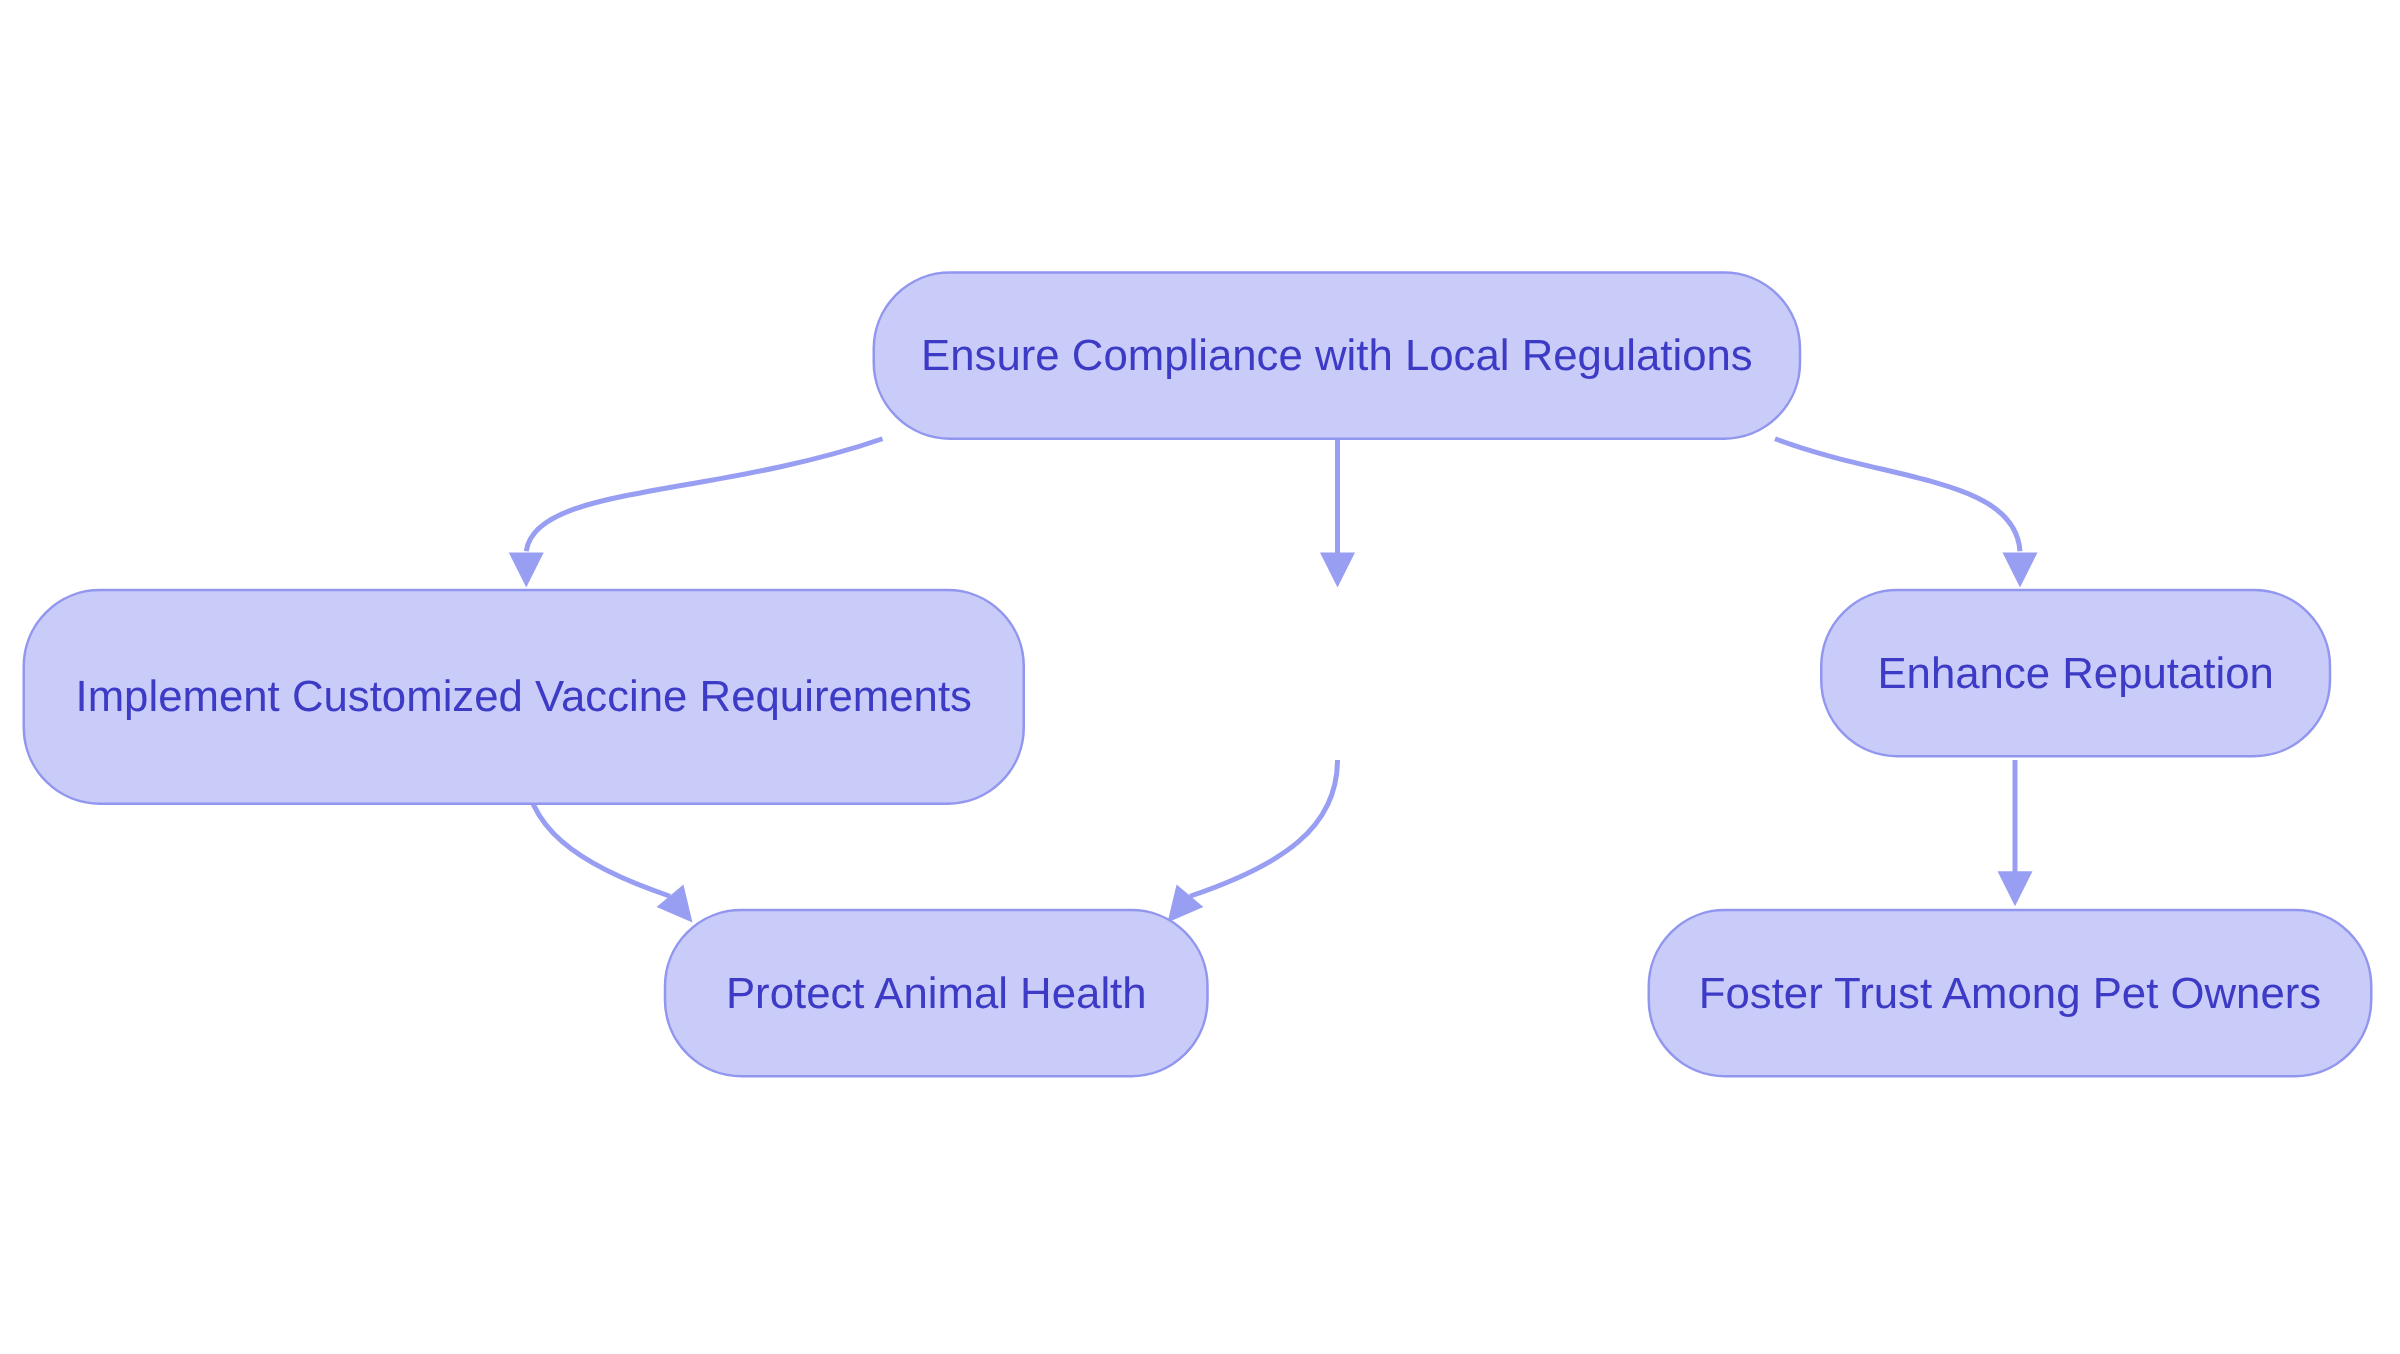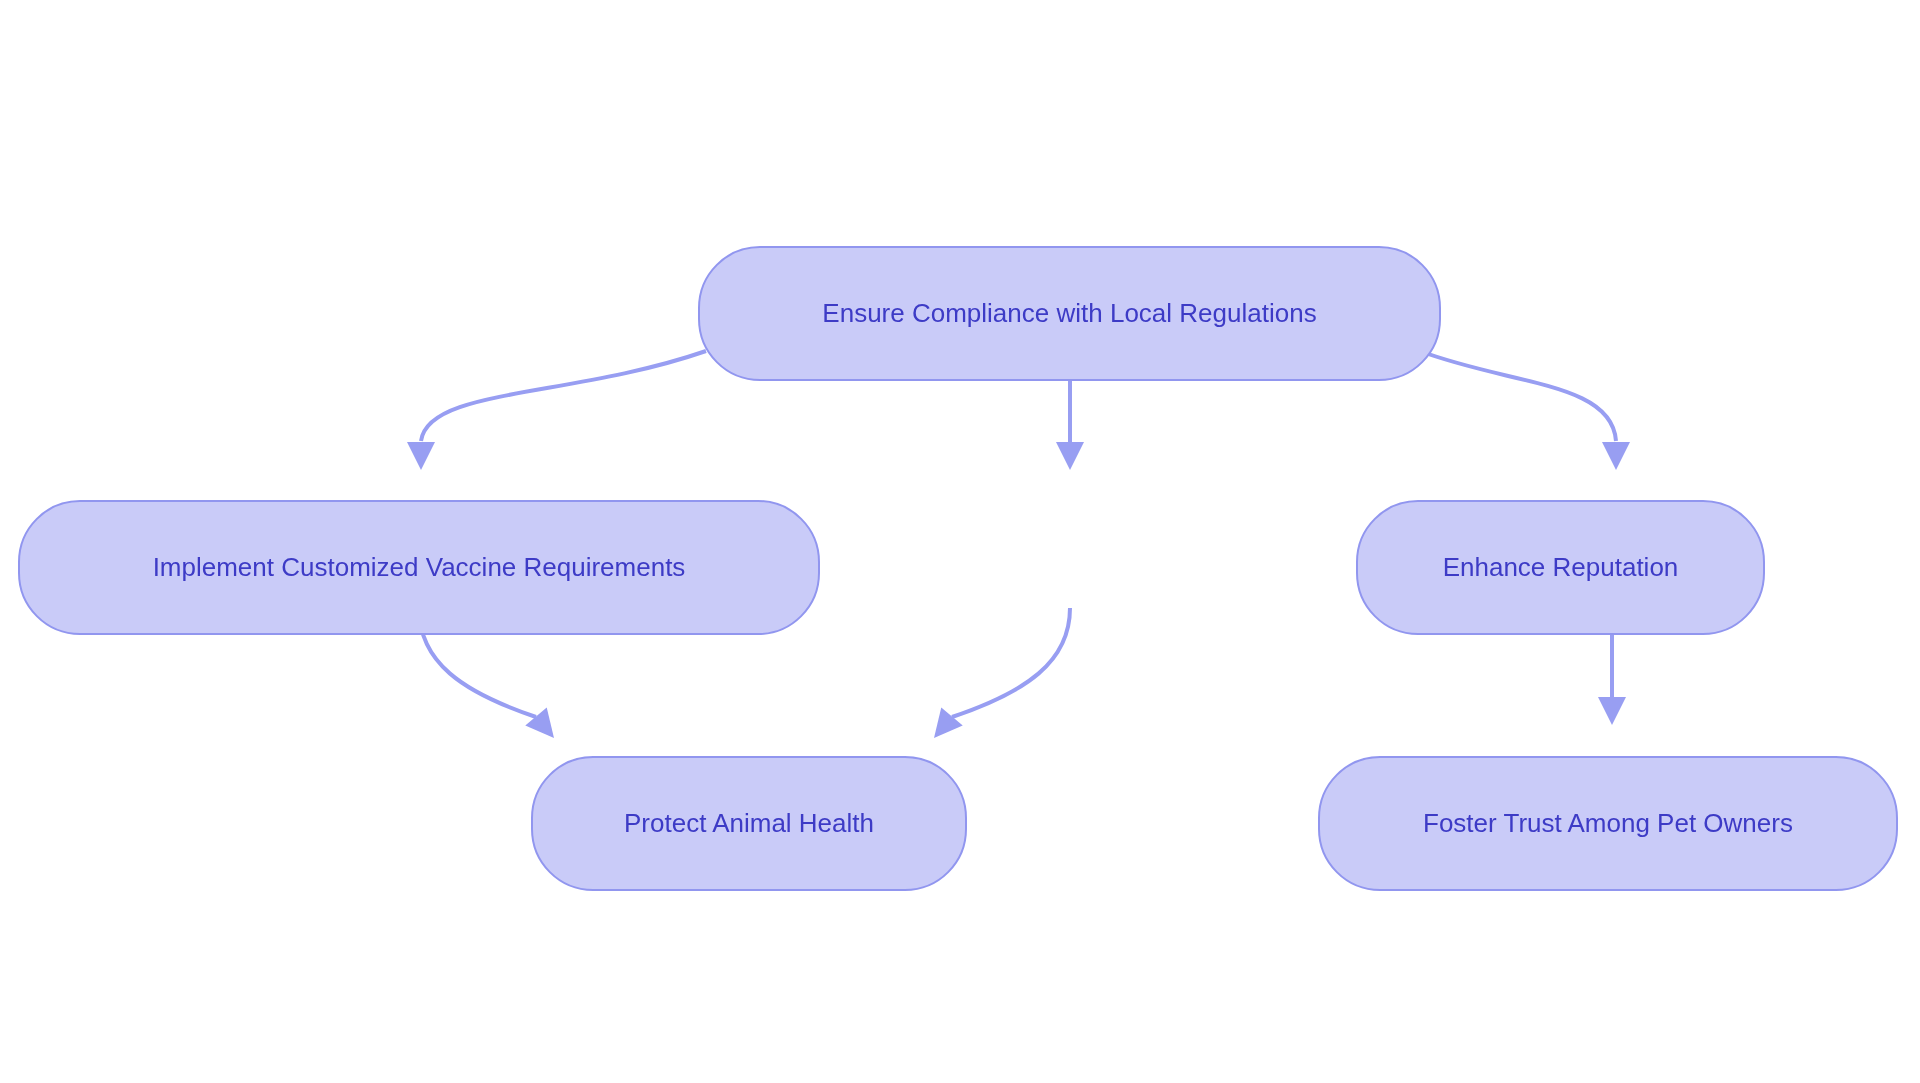--- a/index.html
+++ b/index.html
@@ -41,33 +41,32 @@
   }
   .node {
     position: absolute;
     display: flex;
     align-items: center;
     justify-content: center;
     background: var(--node-fill);
     border: 2px solid var(--node-border);
     border-radius: 62px;
     color: var(--text-color);
-    font-size: 26px;
+    font-size: 35px;
     line-height: 1.2;
     text-align: center;
     white-space: nowrap;
-    margin-top: 29px;
   }
   .node span { padding: 0 20px; }
 
   
   #node-ensure     { left: 698px;  top: 217px; width: 743px; height: 135px; }
-  #node-implement  { left: 18px;   top: 471px; width: 802px; height: 135px; }
+  #node-implement  { left: 18px;   top: 471px; width: 802px; height: 173px; }
   #node-avoid      { left: 938px;  top: 471px; width: 264px; height: 135px; }
-  #node-enhance    { left: 1356px; top: 471px; width: 409px; height: 135px; }
+  #node-enhance    { left: 1456px; top: 471px; width: 409px; height: 135px; }
   #node-protect    { left: 531px;  top: 727px; width: 436px; height: 135px; }
   #node-foster     { left: 1318px; top: 727px; width: 580px; height: 135px; }
 </style>
 </head>
 <body>
 
 <div class="canvas">
 
   <svg class="edges" width="1920" height="1083" viewBox="0 0 1920 1083">
 

